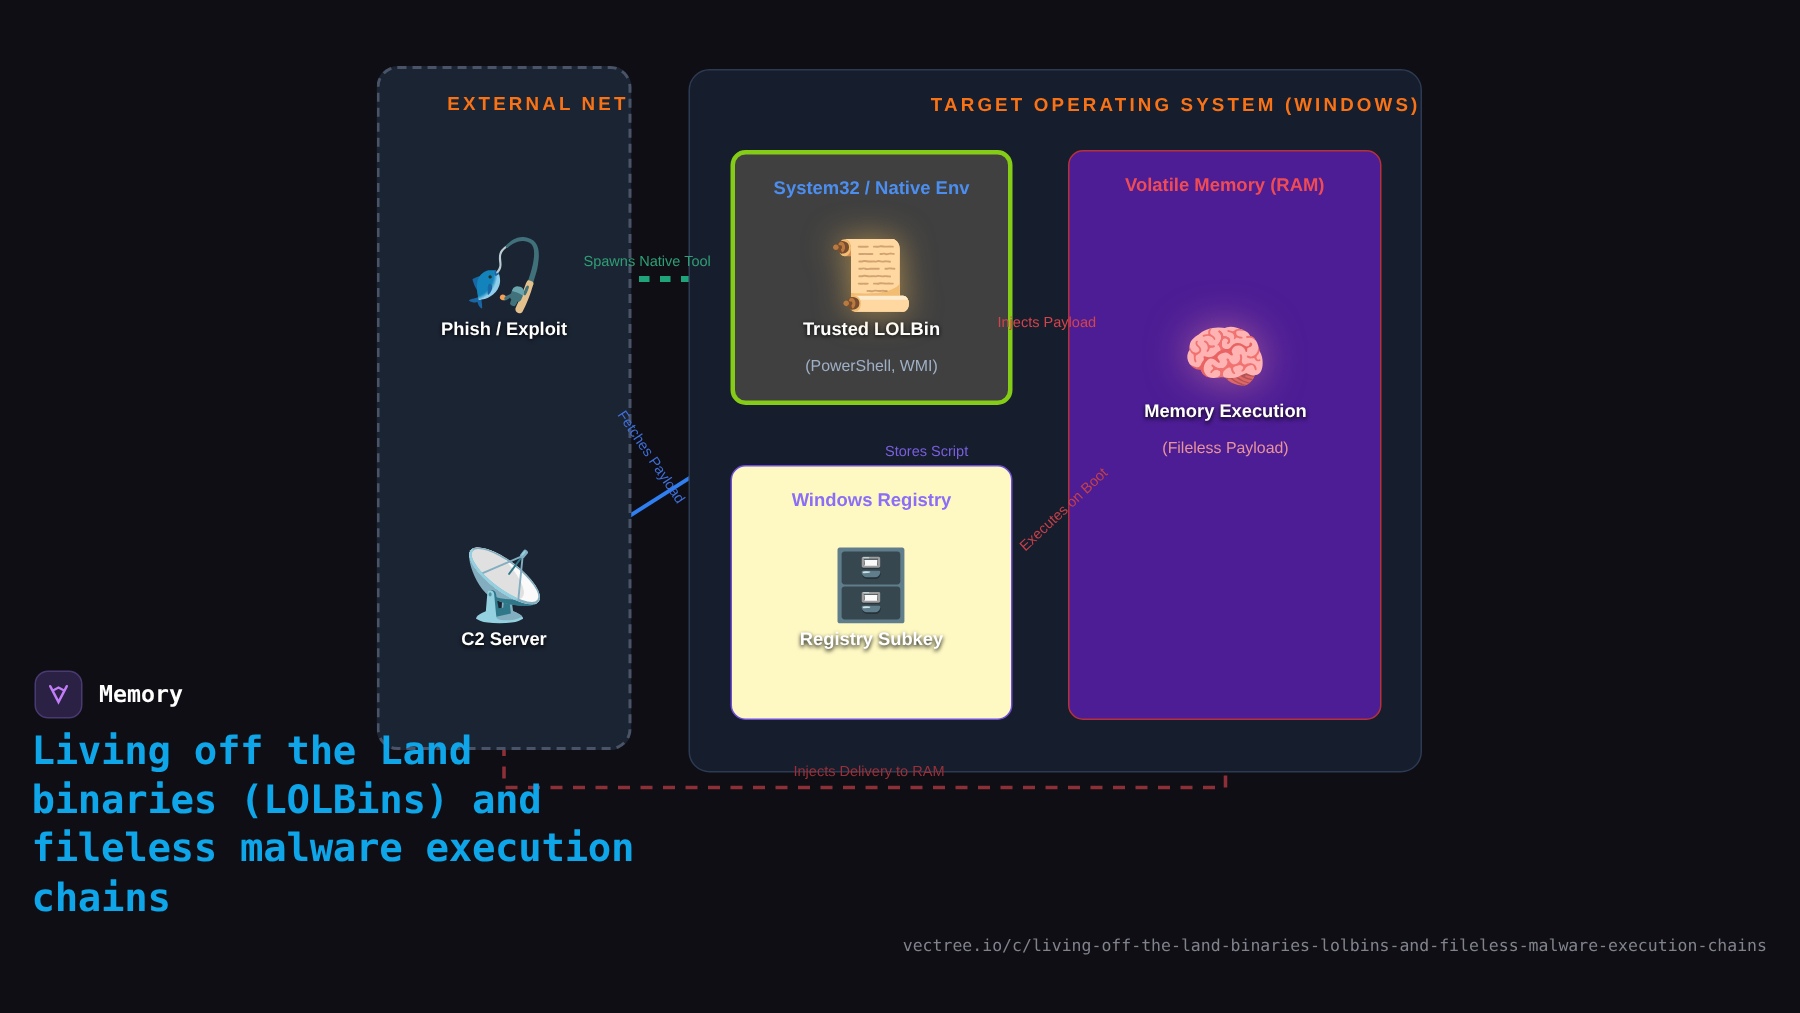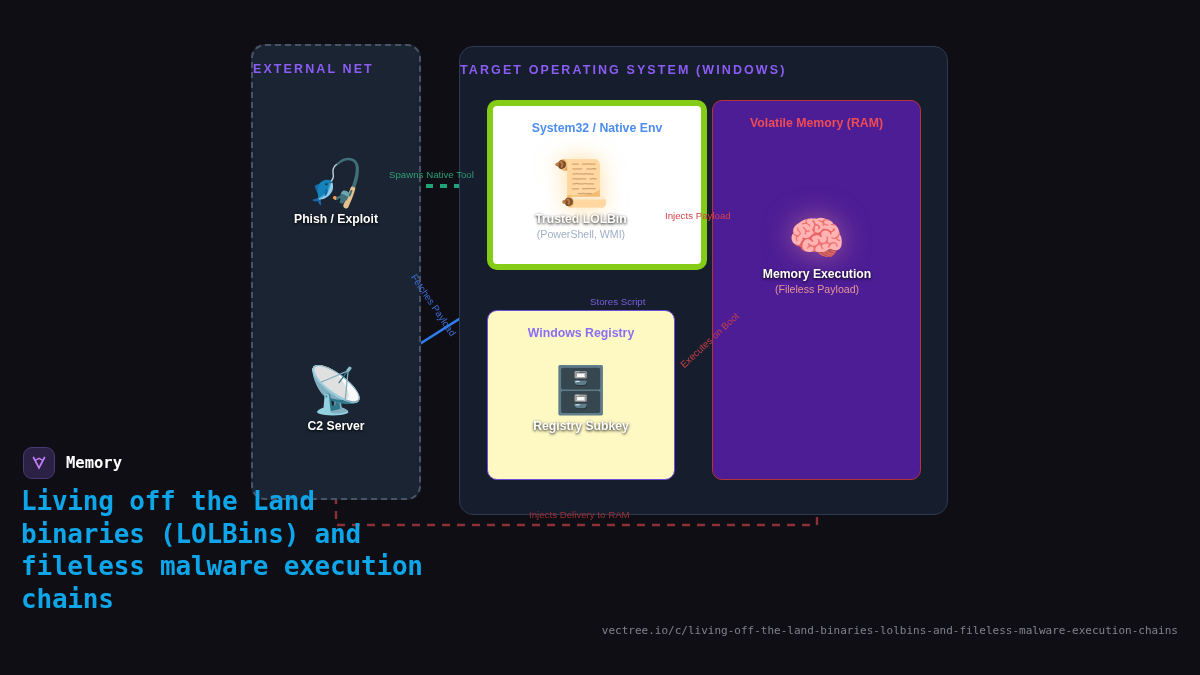--- a/index.html
+++ b/index.html
@@ -21,29 +21,29 @@
     background:#1b2433;
     border:2px dashed #4a5468;
   }
   #zone-target {
     left:459px; top:46px; width:489px; height:469px;
     background:#161d2c;
     border:1px solid #2c3a52;
   }
   .zone-title {
     position:absolute; top:16px; left:0; width:100%;
-    text-align:left;
+    text-align:right;
     font-size:12.5px; font-weight:bold; letter-spacing:2.1px;
-    color:#8b5cf6;
+    color:#f97316;
   }
 
   .subzone { position:absolute; border-radius:10px; }
   #sub-system32 {
-    left:487px; top:100px; width:220px; height:170px;
-    background:#ffffff; border:6px solid #84cc16;
+    left:487px; top:100px; width:188px; height:170px;
+    background:#404040; border:3px solid #84cc16;
   }
   #sub-ram {
     left:712px; top:100px; width:209px; height:380px;
     background:#4c1d95; border:1px solid #b6313a;
   }
   #sub-registry {
     left:487px; top:310px; width:188px; height:170px;
     background:#fef9c3; border:1px solid #6d4fd8;
   }
   .sub-title {
@@ -54,21 +54,21 @@
   #sub-ram .sub-title { color:#ef4b55; }
   #sub-registry .sub-title { color:#8b6ef7; }
 
   
   .node { position:absolute; width:150px; margin-left:-75px; text-align:center; }
   .node .glyph { font-size:46px; line-height:56px; display:block; }
   .node .nm {
     display:block; font-size:12.2px; font-weight:bold; color:#ffffff;
     margin-top:1px; text-shadow:0 1px 3px #000;
   }
-  .node .sub { display:block; font-size:10.6px; margin-top:2px; }
+  .node .sub { display:block; font-size:10.6px; margin-top:12px; }
 
   #node-phish { left:336px; top:155px; }
   #node-c2    { left:336px; top:362px; }
   #node-lolbin{ left:581px; top:155px; }
   #node-lolbin .sub { color:#9fb0c6; }
   #node-mem   { left:817px; top:210px; }
   #node-mem .sub { color:#e8949a; }
   #node-reg   { left:581px; top:362px; }
 
   .glow-amber { filter:drop-shadow(0 0 11px rgba(255,196,90,.55)); }

